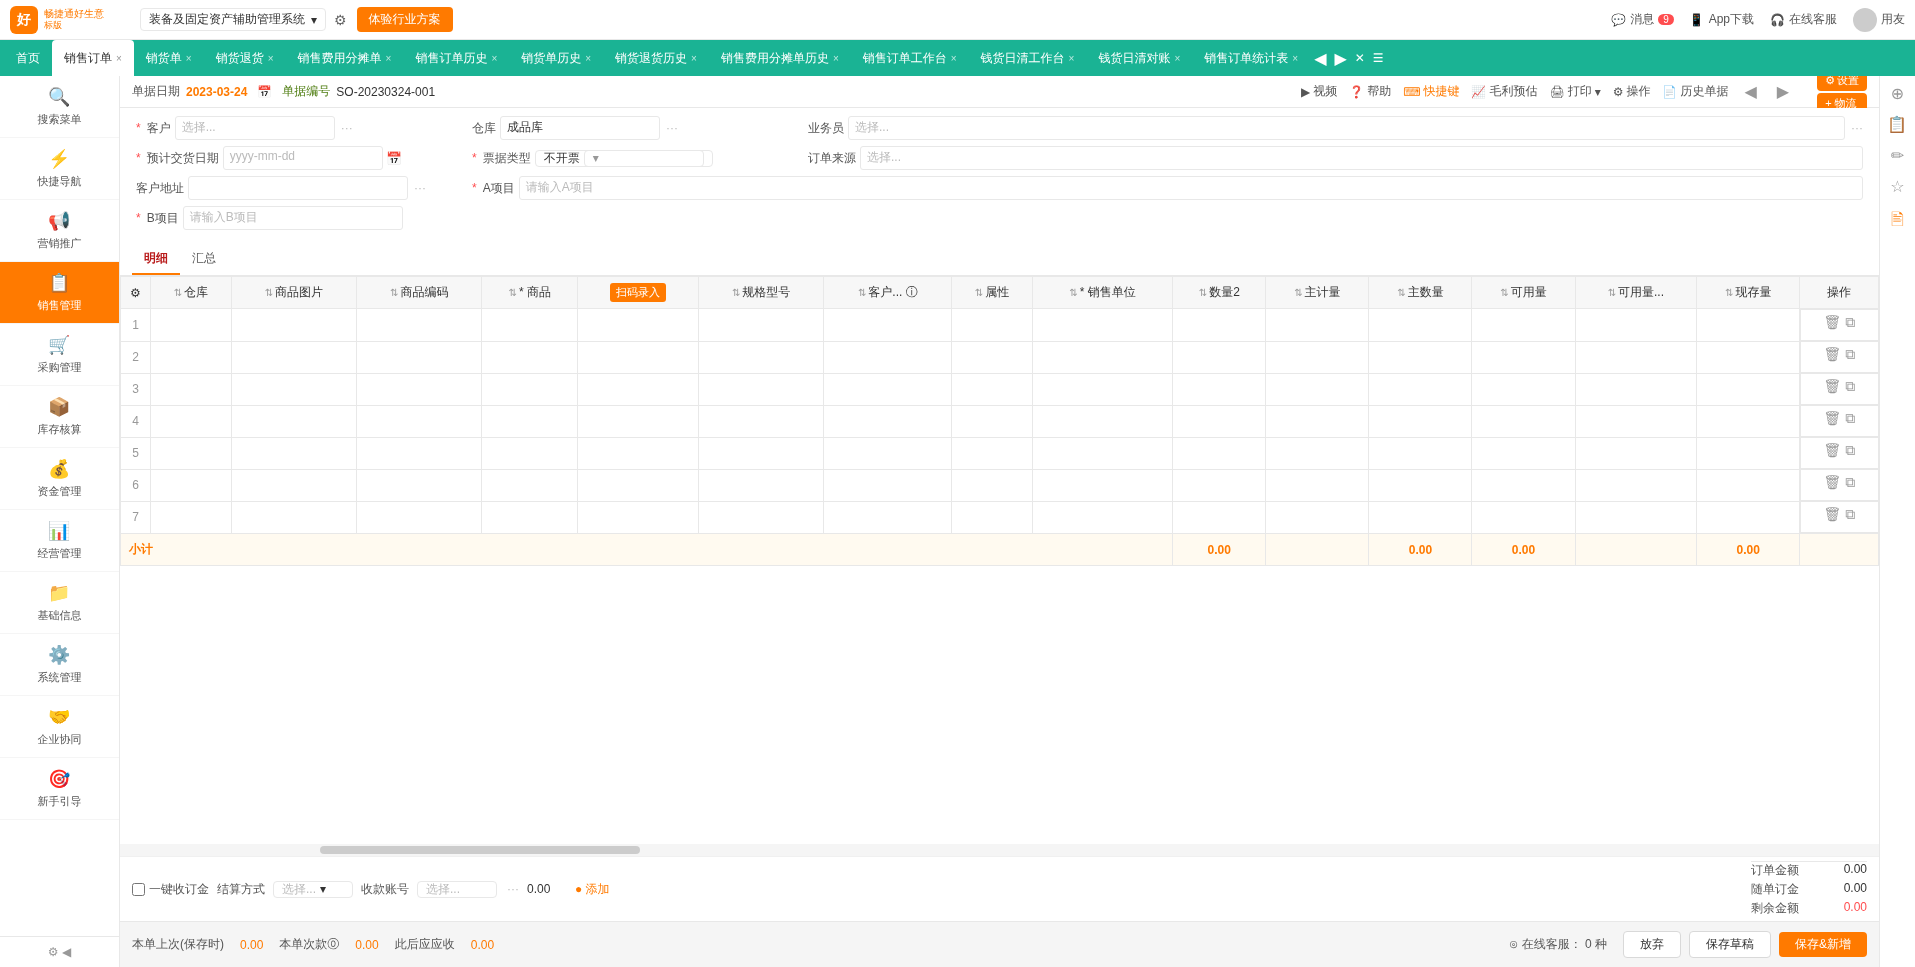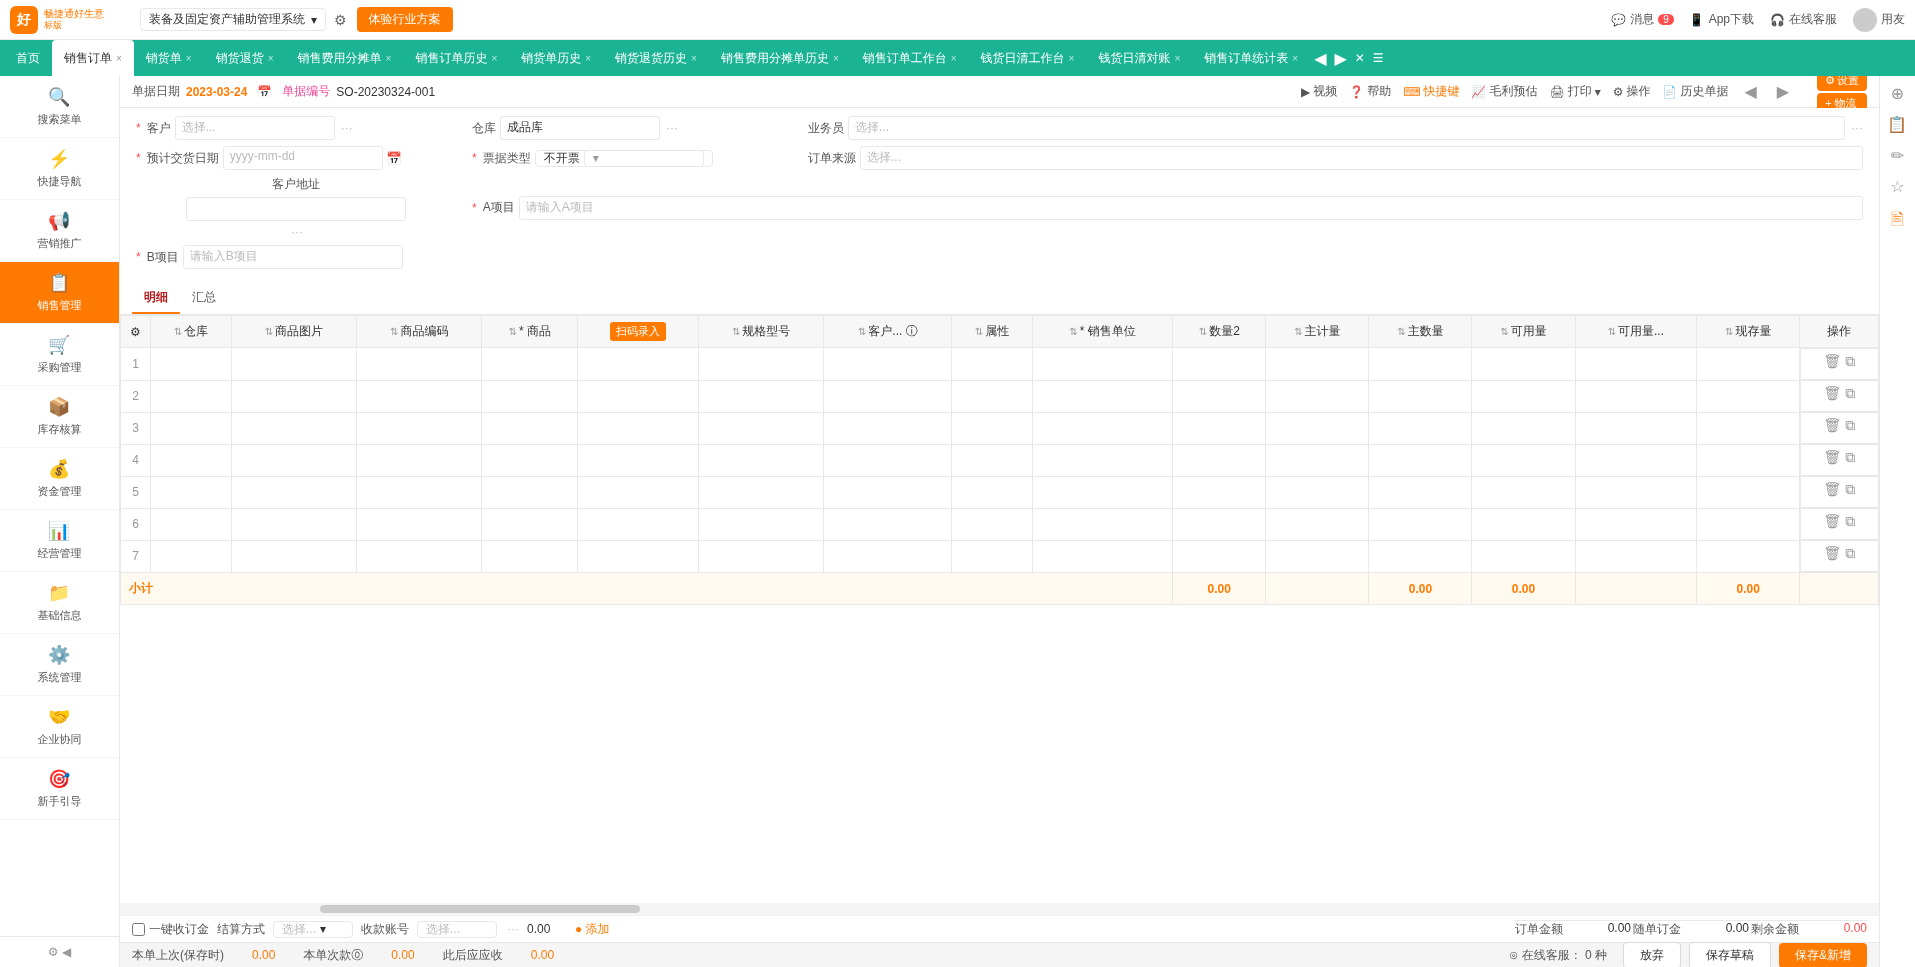--- a/index.html
+++ b/index.html
@@ -63,21 +63,21 @@
     table td:first-child { color: #999; }
     .scan-btn { background: #ff7a00; color: #fff; border: none; border-radius: 3px; padding: 2px 6px; font-size: 11px; cursor: pointer; }
     .col-ops { display: flex; justify-content: center; gap: 4px; }
     .del-icon, .copy-icon { color: #999; cursor: pointer; font-size: 14px; }
 
     
     .summary-row td { background: #fffaf0; font-weight: bold; }
     .sum-val { color: #ff7a00; font-weight: bold; }
 
     
-    .bottom-bar { height: 25px; background: #f5f5f5; border-top: 1px solid #e8e8e8; display: flex; align-items: center; padding: 0 12px; gap: 28px; font-size: 12px; color: #555; }
+    .bottom-bar { height: 46px; background: #f5f5f5; border-top: 1px solid #e8e8e8; display: flex; align-items: center; padding: 0 12px; gap: 16px; font-size: 12px; color: #555; }
     .bottom-bar-right { margin-left: auto; display: flex; align-items: center; gap: 8px; }
     .save-btn { background: #ff7a00; color: #fff; border: none; border-radius: 4px; padding: 4px 16px; cursor: pointer; font-size: 12px; }
     .save-draft-btn { background: #fff; color: #333; border: 1px solid #d9d9d9; border-radius: 4px; padding: 4px 16px; cursor: pointer; font-size: 12px; }
     .discard-btn { background: #fff; color: #333; border: 1px solid #d9d9d9; border-radius: 4px; padding: 4px 16px; cursor: pointer; font-size: 12px; }
 
     
     .right-panel { width: 36px; background: #fff; border-left: 1px solid #e8e8e8; display: flex; flex-direction: column; align-items: center; padding: 8px 4px; gap: 12px; }
     .r-icon { color: #999; cursor: pointer; font-size: 16px; }
 
     
@@ -221,21 +221,21 @@
     </div>
   </div>
 
   <div class="content">
 
     <div class="toolbar-bar">
       <div style="display:flex;align-items:center;gap:6px;flex:1;">
         <span style="color:#555;font-size:12px;">单据日期</span>
         <span style="color:#ff7a00;font-size:12px;font-weight:bold;">2023-03-24</span>
         <span style="margin:0 4px;color:#999;">📅</span>
-        <span style="color:#ec4899;font-size:12px;">单据编号</span>
+        <span style="color:#4d7c0f;font-size:12px;">单据编号</span>
         <span style="color:#333;font-size:12px;">SO-20230324-001</span>
         <div style="margin-left:auto;display:flex;gap:12px;align-items:center;">
           <div class="t-btn">
               <span>▶</span>
               <span>视频</span>
             </div>
           <div class="t-btn">
               <span>❓</span>
               <span>帮助</span>
             </div>
@@ -311,21 +311,21 @@
             <span class="select-input arrow">▾</span>
           </div>
         </div>
         <div style="display:flex;align-items:center;gap:4px;flex:1;">
           <span class="lbl">订单来源</span>
           <div class="input-box form-input placeholder" style="flex:1;">选择...</div>
         </div>
       </div>
 
       <div class="header-row3">
-        <div style="display:flex;align-items:center;gap:4px;min-width:320px;flex-direction:column;">
+        <div style="display:flex;align-items:center;gap:4px;min-width:320px;">
           <span class="lbl">客户地址</span>
           <div class="input-box form-input" style="min-width:220px;"></div>
           <span class="dots">···</span>
         </div>
         <div style="display:flex;align-items:center;gap:4px;flex:1;">
           <span class="required">*</span>
           <span class="lbl">A项目</span>
           <div class="input-box form-input placeholder" style="flex:1;">请输入A项目</div>
         </div>
       </div>
@@ -554,21 +554,21 @@
       <div class="select-input" style="min-width:80px;">
         <span class="placeholder" style="color:#bbb;">选择...</span>
       </div>
       <span class="dots">···</span>
       <span style="font-size:12px;color:#333;min-width:40px;">0.00</span>
       <span class="add-link">
         <span>●</span>
         <span>添加</span>
       </span>
 
-      <div class="totals-panel" style="margin-left:auto;min-height:auto;padding:0 0 0 0;flex-direction:row;align-items:flex-end;">
+      <div class="totals-panel" style="margin-left:auto;min-height:auto;padding:0 0 0 0;flex-direction:column;align-items:flex-end;">
         <div class="total-line">
           <span class="total-label">订单金额</span>
           <span class="total-val">0.00</span>
         </div>
         <div class="total-line">
           <span class="total-label">随单订金</span>
           <span class="total-val">0.00</span>
         </div>
         <div class="total-line">
           <span class="total-label">剩余金额</span>

